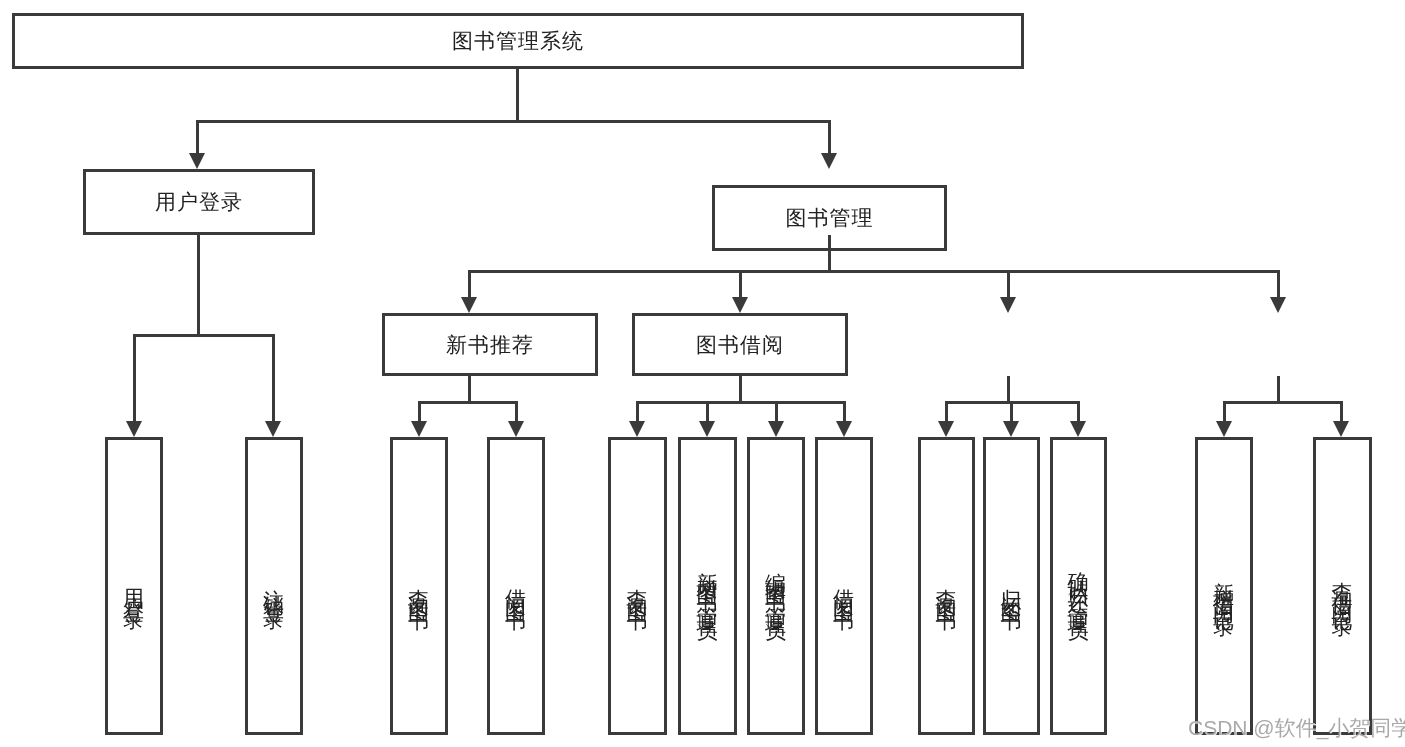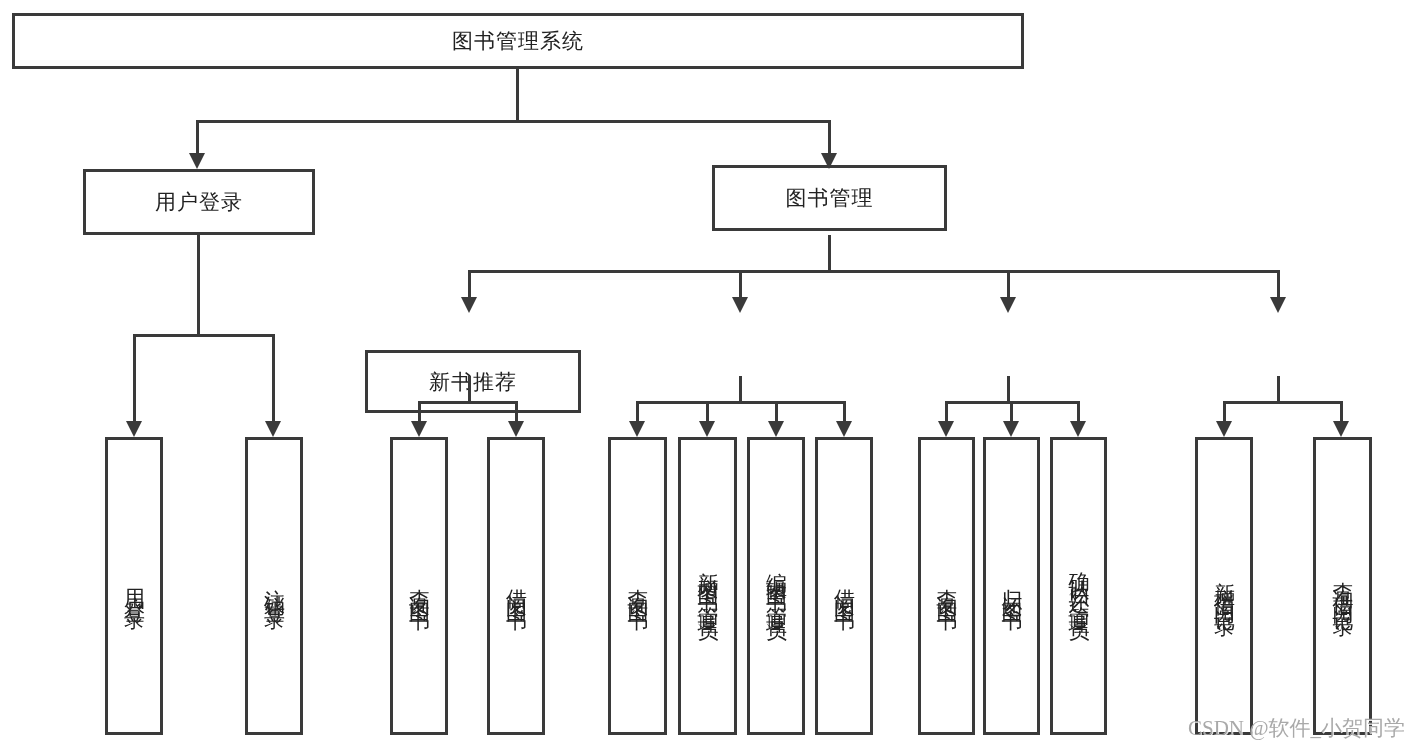--- a/index.html
+++ b/index.html
@@ -7,21 +7,21 @@
     --text: #222222;
     --watermark: #a9a9a9;
     --bg: #ffffff;
   }
   html,body{margin:0;padding:0;background:var(--bg);}
   #canvas{
     position:relative;
     width:1405px;height:747px;
     background:var(--bg);
     overflow:hidden;
-    font-family:Liberation Serif, serif;
+    font-family:Liberation Sans, sans-serif;
     color:var(--text);
   }
   .box{
     position:absolute;
     box-sizing:border-box;
     border:3px solid var(--line);
     background:#fff;
     display:flex;
     align-items:center;
     justify-content:center;
@@ -65,28 +65,31 @@
 <div id="canvas">
 
   <div class="box" style="left:12px;top:13px;width:1012px;height:56px;">
     <span class="label">图书管理系统</span>
   </div>
 
   <div class="box" style="left:83px;top:169px;width:232px;height:66px;">
     <span class="label">用户登录</span>
   </div>
 
-  <div class="box" style="left:712px;top:165px;width:235px;height:66px;">
+  <div class="box" style="left:712px;top:185px;width:235px;height:66px;">
     <span class="label">图书管理</span>
   </div>
 
-  <div class="box" style="left:365px;top:313px;width:216px;height:63px;margin-top:37px;">
+  <div class="box" style="left:382px;top:313px;width:216px;height:63px;">
     <span class="label">新书推荐</span>
   </div>
 
+  <div class="box" style="left:632px;top:313px;width:216px;height:63px;">
+    <span class="label">图书借阅</span>
+  </div>
 
 
 
   <div class="box leaf" style="left:105px;top:437px;width:58px;height:298px;">
     <span class="label">用户登录</span>
   </div>
   <div class="box leaf" style="left:245px;top:437px;width:58px;height:298px;">
     <span class="label">注销登录</span>
   </div>
 

